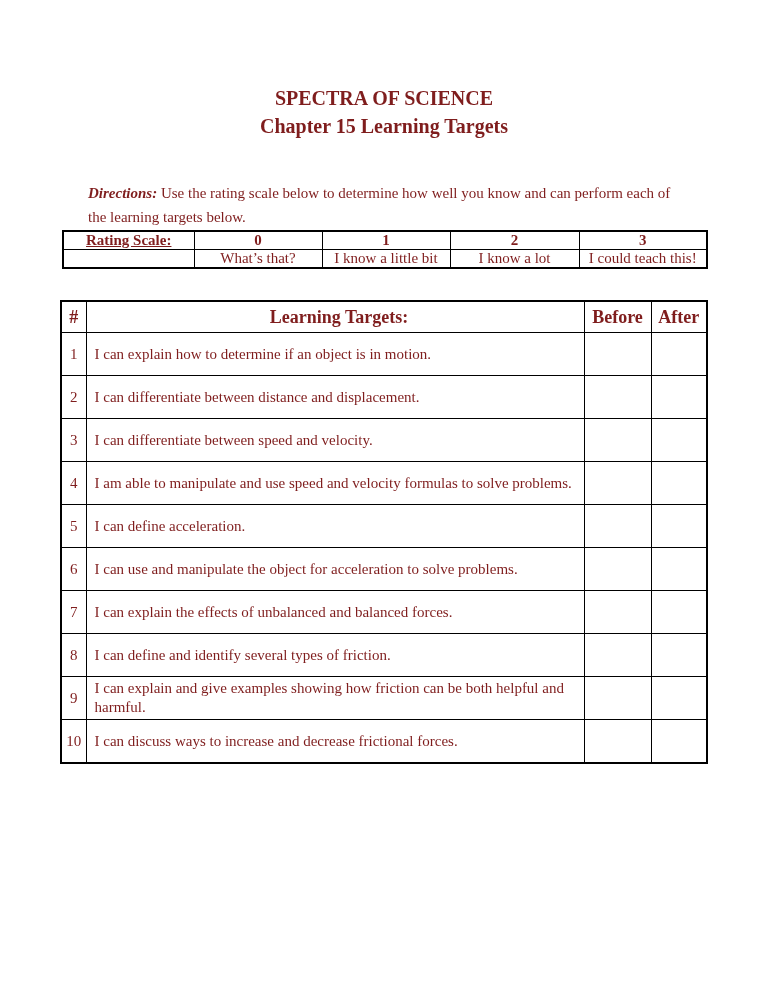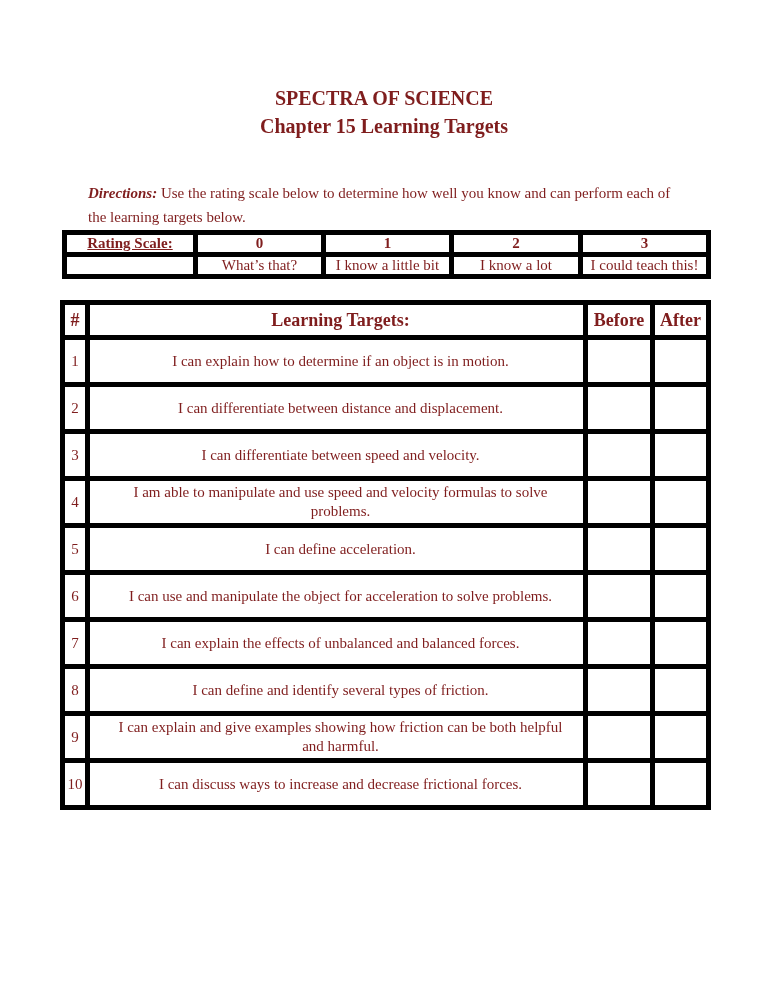--- a/index.html
+++ b/index.html
@@ -45,21 +45,21 @@
     font-weight: bold;
     font-style: italic;
   }
 
   
   table {
     border-collapse: collapse;
     table-layout: fixed;
   }
   td, th {
-    border: 5px solid #000000;
+    border: 1px solid #000000;
     overflow: hidden;
   }
 
   
   .rating-table {
     position: absolute;
     top: 230px;
     left: 62px;
     width: 644px;
     border: 2px solid #000000;
@@ -103,22 +103,22 @@
   .targets-table td {
     height: 42px;
     vertical-align: middle;
     padding: 0;
     line-height: 19px;
   }
   .targets-table td.cell-number {
     text-align: center;
   }
   .targets-table td.cell-target {
-    text-align: center;
-    padding-left: 18px;
+    text-align: left;
+    padding-left: 8px;
     padding-right: 10px;
   }
 </style>
 </head>
 <body>
 
 <div class="page">
 
   <div class="title-block">
     <div class="title-line">SPECTRA OF SCIENCE</div>

